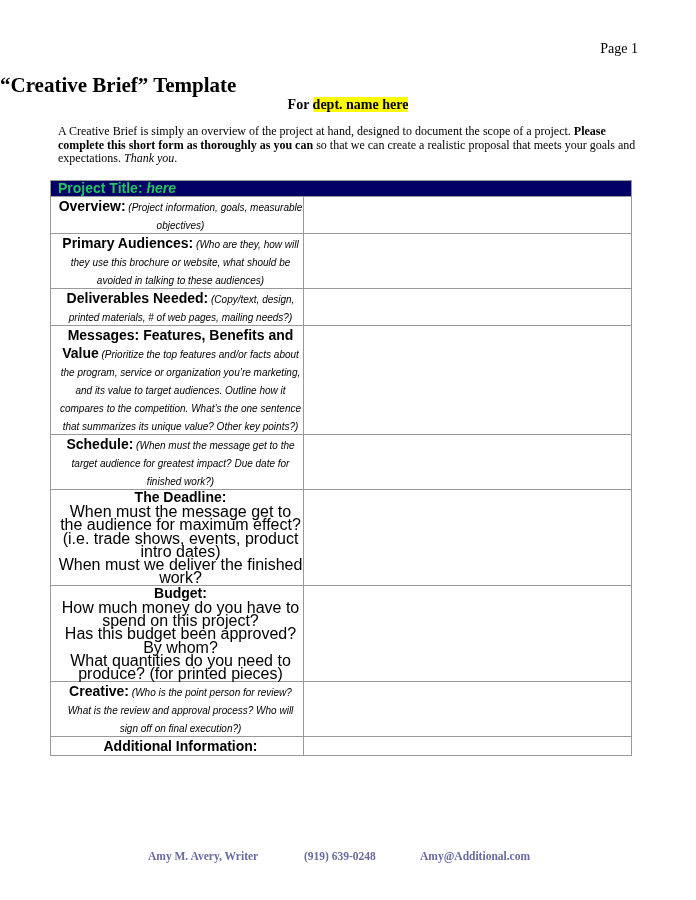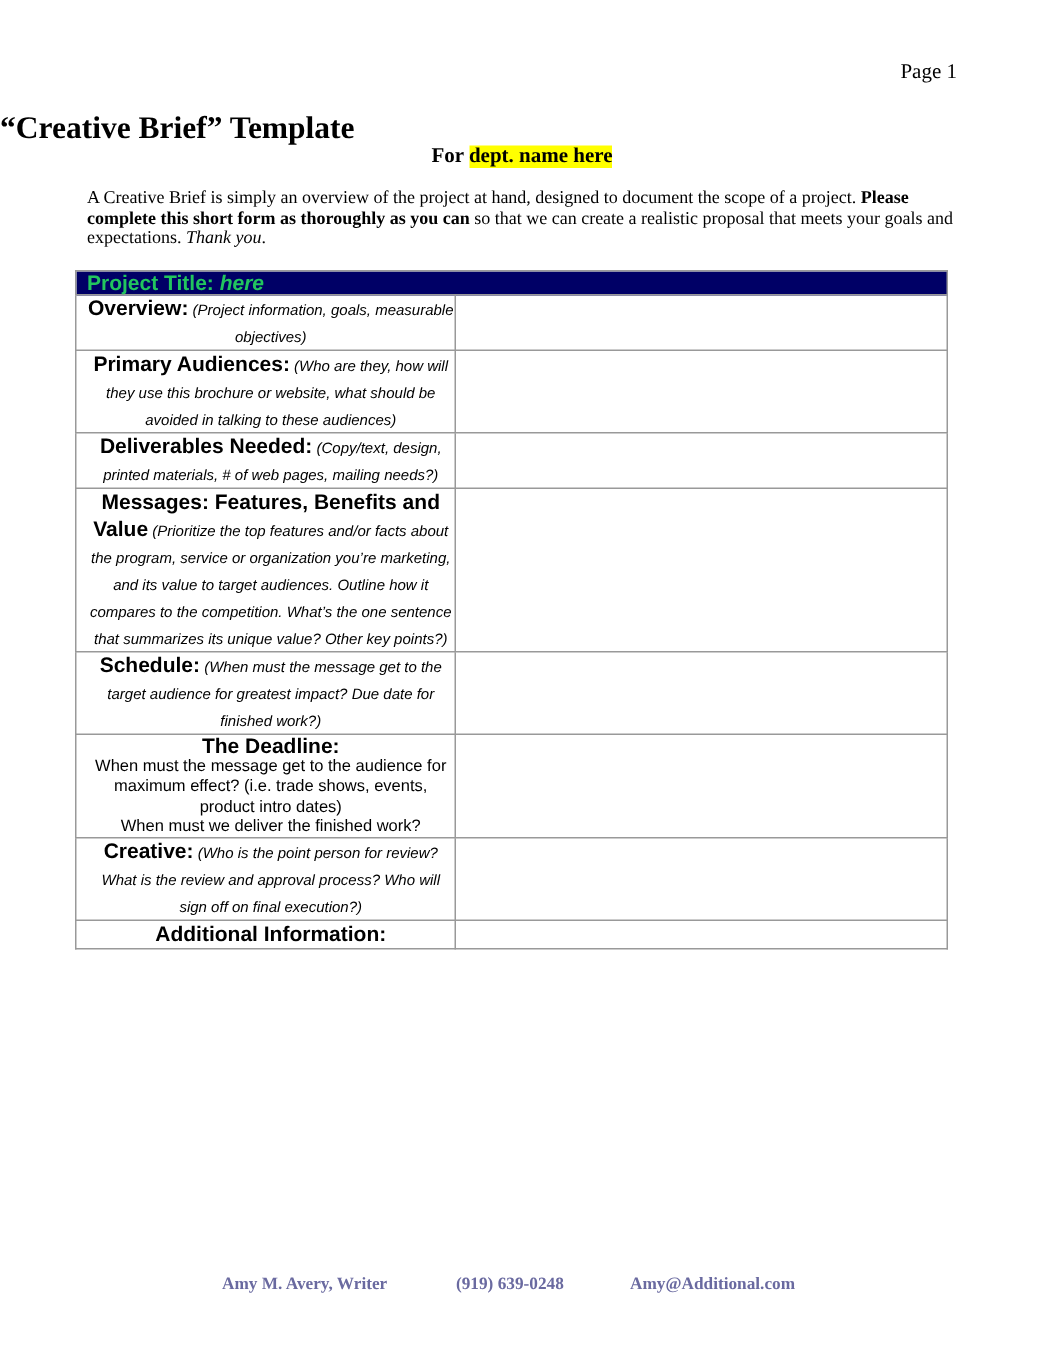--- a/index.html
+++ b/index.html
@@ -8,21 +8,21 @@
   .title { position:absolute; top:73px; left:0; width:696px; text-align:left; font-size:21px; font-weight:bold; line-height:24px; }
   .subtitle { position:absolute; top:97px; left:0; width:696px; text-align:center; font-size:14px; font-weight:bold; line-height:16px; }
   .hl { background:#ffff00; }
   .intro { position:absolute; top:125px; left:58px; width:580px; font-size:12px; line-height:13.5px; }
   table.brief { position:absolute; top:180px; left:50px; width:582px; border-collapse:collapse; font-family:"Liberation Sans", sans-serif; }
   table.brief td { border:1px solid #999999; vertical-align:top; padding:0 0 0 7px; }
   .hdr td { background:#000066; color:#22c55e; font-weight:bold; font-size:14px; height:15px; line-height:15px; border-color:#000066; }
   .lbl { width:245px;text-align:center; }
   .rl { font-weight:bold; font-size:14px; line-height:15px; }
   .hint { font-style:italic; font-size:10px; line-height:12.4px; }
-  .plain { font-size:11px; line-height:13.3px; }
+  .plain { font-size:16px; line-height:13.3px; }
   .footer { position:absolute; top:850px; left:0; width:696px; font-size:11.5px; color:#6a6aa0; }
   .footer span { position:absolute;font-weight:bold; }
 </style>
 </head>
 <body>
 
 <div class="page-num">Page 1</div>
 <div class="title">“Creative Brief” Template</div>
 <div class="subtitle"><span>For </span><span class="hl">dept. name here</span></div>
 
@@ -54,20 +54,29 @@
     <td></td>
   </tr>
   <tr style="height:69px">
     <td class="lbl">
           <div class="rl">The Deadline:</div>
           <div class="plain">When must the message get to the audience for maximum effect? (i.e. trade shows, events, product intro dates)</div>
           <div class="plain">When must we deliver the finished work?</div>
         </td>
     <td></td>
   </tr>
+  <tr style="height:82px">
+    <td class="lbl">
+          <div class="rl">Budget:</div>
+          <div class="plain">How much money do you have to spend on this project?</div>
+          <div class="plain">Has this budget been approved? By whom?</div>
+          <div class="plain">What quantities do you need to produce? (for printed pieces)</div>
+        </td>
+    <td></td>
+  </tr>
   <tr style="height:39px">
     <td class="lbl"><span class="rl">Creative:</span><span class="hint"> (Who is the point person for review? What is the review and approval process? Who will sign off on final execution?)</span></td>
     <td></td>
   </tr>
   <tr style="height:17px">
     <td class="lbl"><span class="rl">Additional Information:</span></td>
     <td></td>
   </tr>
 </tbody>
   </table>

